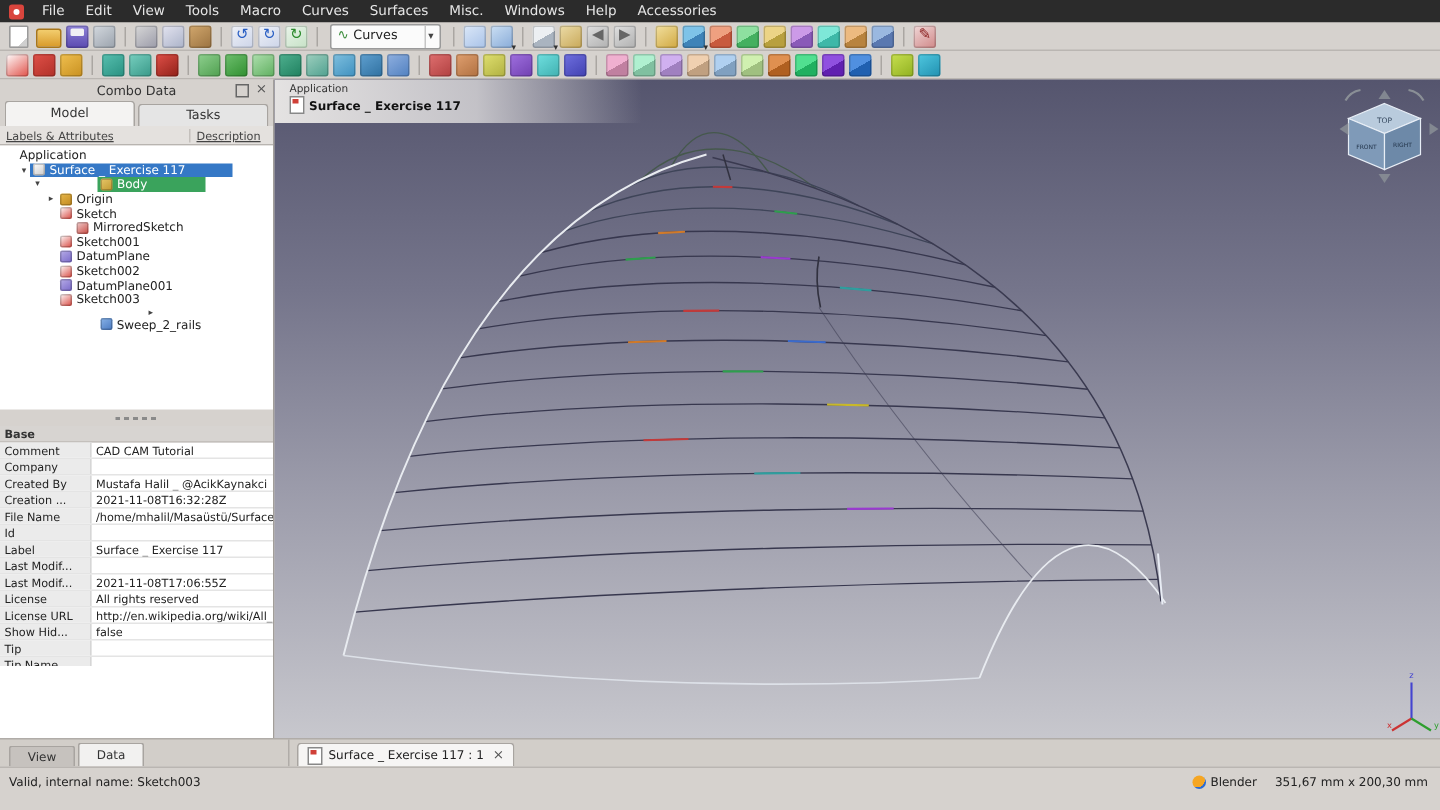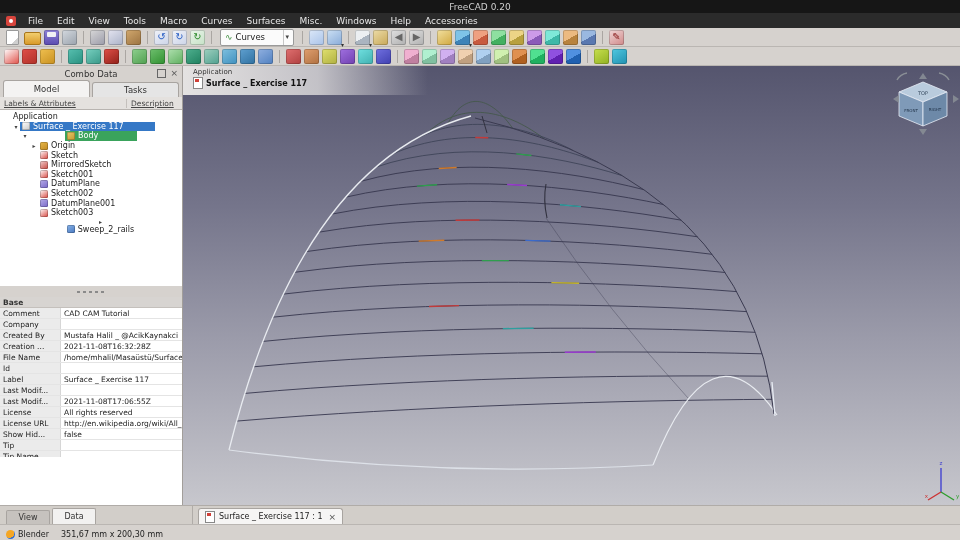--- a/index.html
+++ b/index.html
@@ -97,23 +97,20 @@
   .sb-right{display:flex;align-items:center;gap:12px;}
   .blender-chip{display:flex;align-items:center;gap:3px;}
   .blender-icon{width:9px;height:9px;border-radius:50%;flex:none;
     background:radial-gradient(circle at 38% 35%,#f5a623 58%,#2a6bd4 60%);}
 </style>
 </head>
 <body>
 
 <div class="app">
 
-  <div class="titlebar">
-    <span>FreeCAD 0.20</span>
-  </div>
 
   <div class="menubar">
     <span class="applogo"></span>
     <span style="display:flex;align-items:center;">
         <span class="menu-item">File</span>
         <span class="menu-item">Edit</span>
         <span class="menu-item">View</span>
         <span class="menu-item">Tools</span>
         <span class="menu-item">Macro</span>
         <span class="menu-item">Curves</span>
@@ -268,21 +265,21 @@
               <span>Origin</span>
             </span>
           </div>
           <div class="tree-row" style="padding-left: 30px;">
             <span class="arrow"></span>
             <span class="selwrap">
               <span class="ticon8" style="background: linear-gradient(145deg, rgb(255, 255, 255), rgb(216, 72, 64));"></span>
               <span>Sketch</span>
             </span>
           </div>
-          <div class="tree-row" style="padding-left: 30px;">
+          <div class="tree-row" style="padding-left: 41px;">
             <span class="arrow"></span>
             <span class="selwrap">
               <span class="ticon8" style="background: linear-gradient(145deg, rgb(240, 208, 208), rgb(200, 72, 64));"></span>
               <span>MirroredSketch</span>
             </span>
           </div>
           <div class="tree-row" style="padding-left: 30px;">
             <span class="arrow"></span>
             <span class="selwrap">
               <span class="ticon8" style="background: linear-gradient(145deg, rgb(255, 255, 255), rgb(216, 72, 64));"></span>
@@ -475,20 +472,21 @@
       <div class="vd-tab active">Data</div>
     </div>
     <div class="doc-tab">
       <span class="doc-icon"></span>
       <span>Surface _ Exercise 117 : 1</span>
       <span class="tab-close">×</span>
     </div>
   </div>
 
   <div class="statusbar">
+    <div class="sb-left">Valid, internal name: Sketch003</div>
     <div class="sb-right">
       <div class="blender-chip">
         <span class="blender-icon"></span>
         <span>Blender</span>
       </div>
       <div>351,67 mm x 200,30 mm</div>
     </div>
   </div>
 
 </div>

